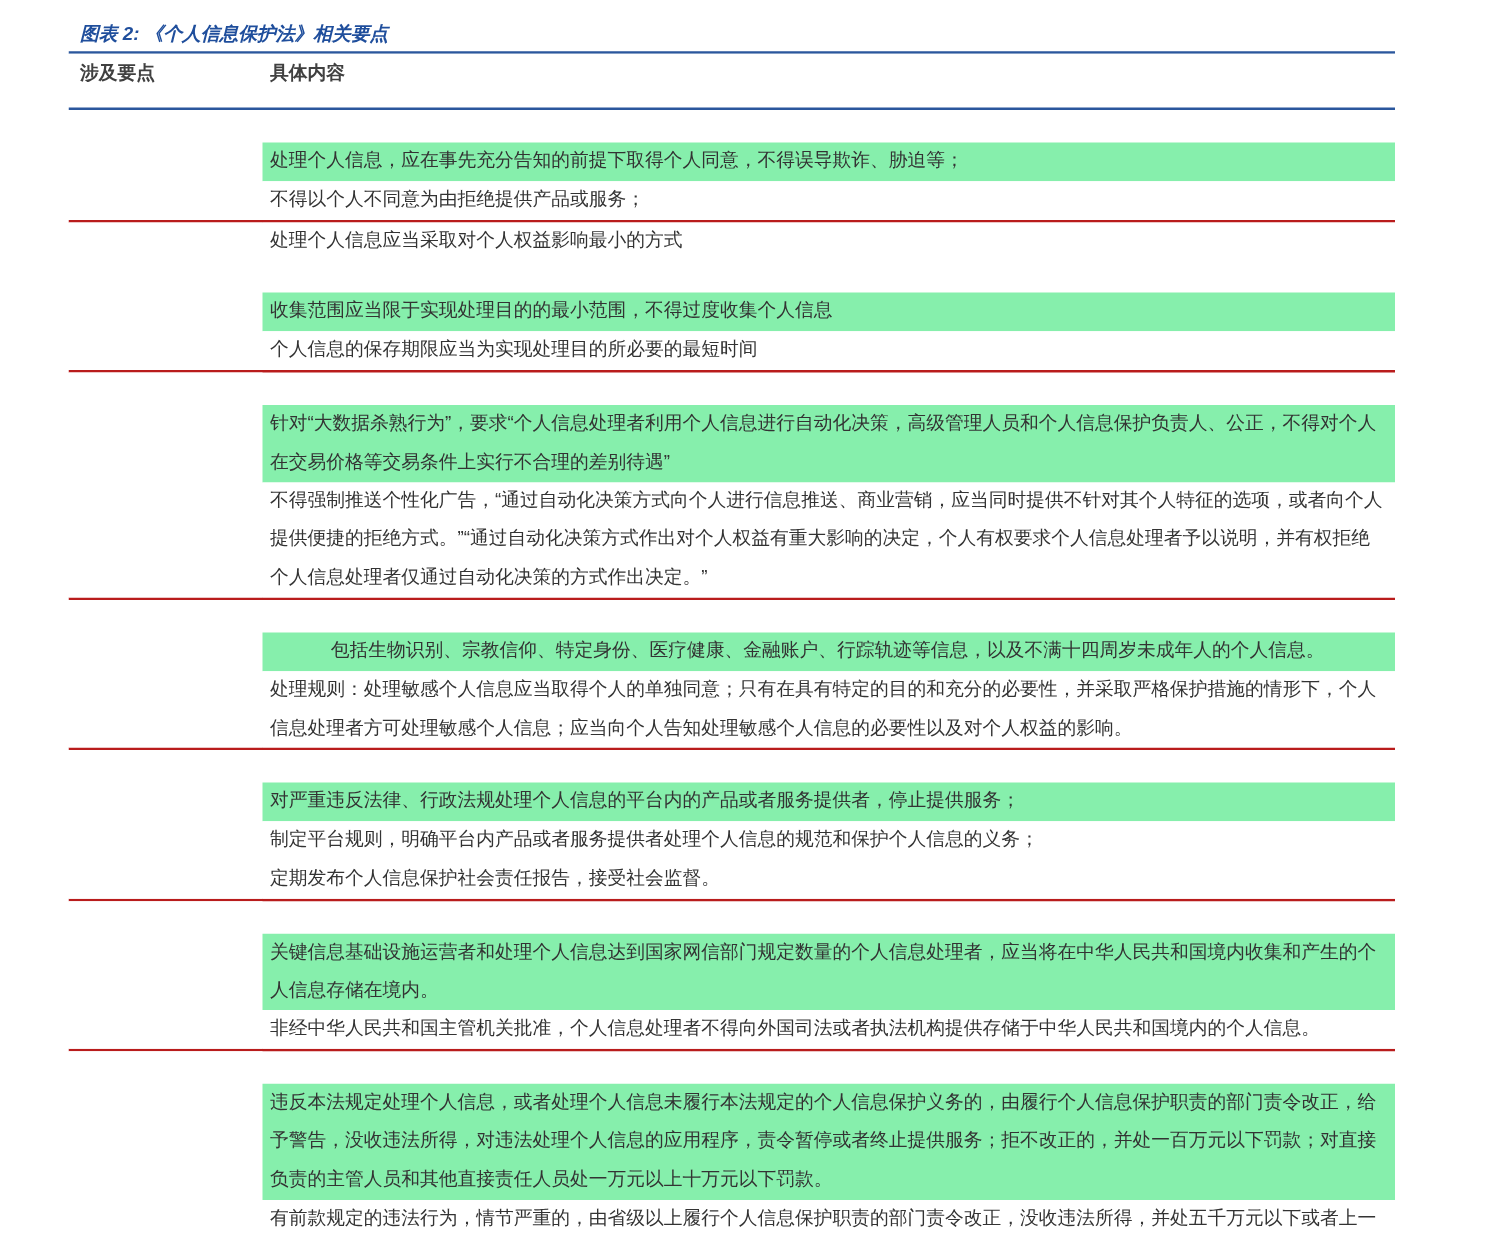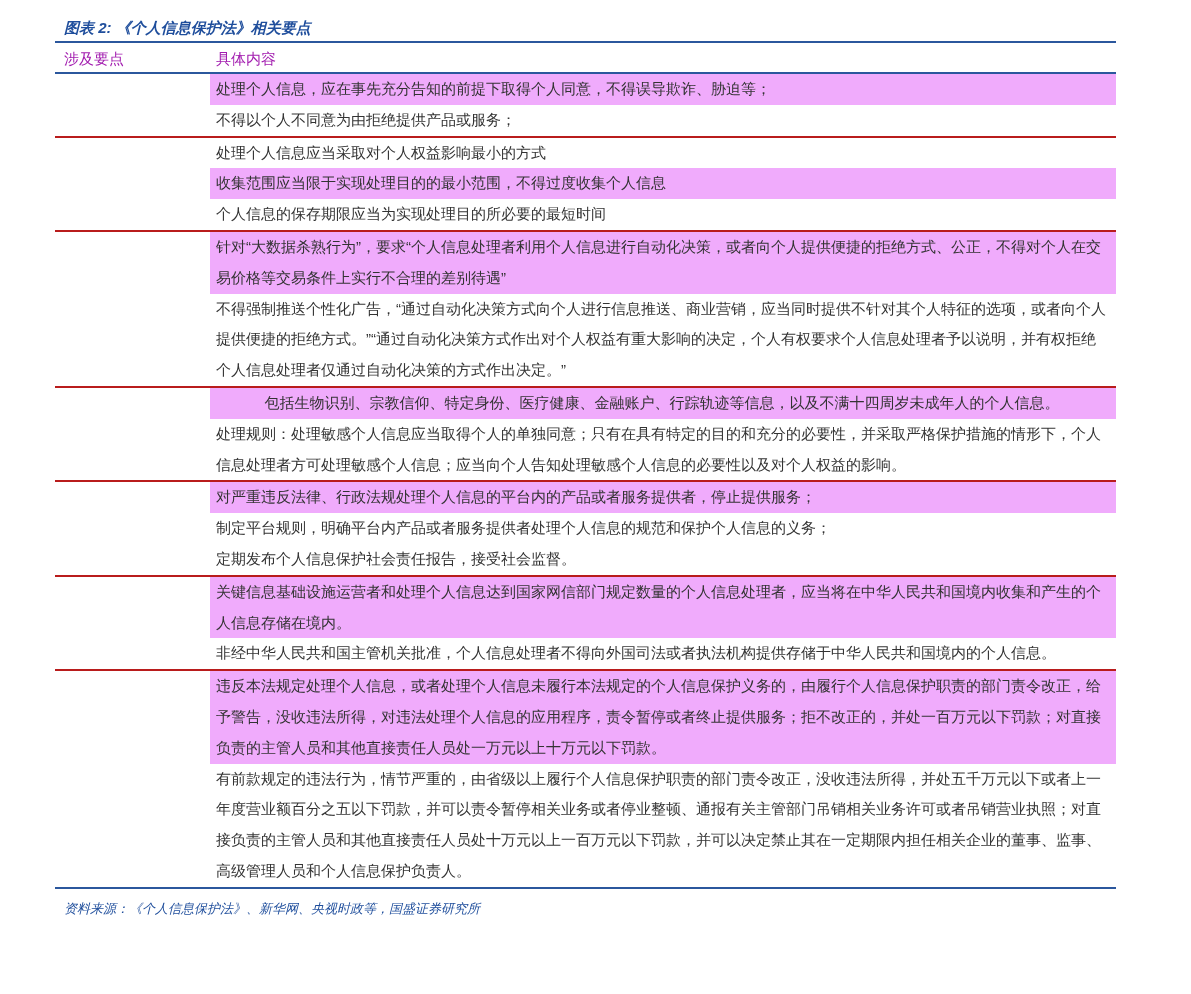--- a/index.html
+++ b/index.html
@@ -13,39 +13,39 @@
     position: absolute; left: 55px; top: 12px; width: 1061px;
   }
   .chart-title {
     height: 31px; line-height: 31px;
     padding-left: 9px;
     color: #1f4e9c; font-size: 15px; font-weight: bold; font-style: italic;
     border-bottom: 2px solid #2b579d;
     white-space: nowrap;
   }
   .header-row {
-    display: flex; height: 31px; line-height: 31px;
+    display: flex; height: 45px; line-height: 31px;
     border-bottom: 2px solid #2b579d;
-    font-size: 15px; font-weight: normal; color: #a21caf;
+    font-size: 15px; font-weight: bold; color: #404040;
     background: #ffffff;
   }
   .col-left { width: 155px; flex: 0 0 155px; padding-left: 9px; }
   .col-right { flex: 1; padding-left: 6px; }
   .group { display: flex; }
   .group + .group { border-top: 2px solid #b91c1c; }
   .groups { border-bottom: 2px solid #2b579d; }
   .category-cell { width: 155px; flex: 0 0 155px; background: #ffffff; }
   .items { flex: 1; display: flex; flex-direction: column; }
   .content-cell {
     padding: 0 8px 0 6px;
     font-size: 15px; color: #333333;
     line-height: 30.8px;
     overflow: hidden;
   }
-  .content-cell.shaded { background: #f0abfc; }
+  .content-cell.shaded { background: #86efac; margin-top: 26px; }
   .content-cell.plain { background: #ffffff; }
   .source-note {
     padding: 11px 8px 0 9px;
     color: #1f4e9c; font-size: 13px; font-style: italic;
     white-space: nowrap;
   }
 </style>
 </head>
 <body>
 
@@ -67,21 +67,21 @@
         <div class="category-cell"></div>
         <div class="items">
           <div class="content-cell plain" style="height: 30.8px;">处理个人信息应当采取对个人权益影响最小的方式</div>
           <div class="content-cell shaded" style="height: 30.8px;">收集范围应当限于实现处理目的的最小范围，不得过度收集个人信息</div>
           <div class="content-cell plain" style="height: 30.8px;">个人信息的保存期限应当为实现处理目的所必要的最短时间</div>
         </div>
       </div>
       <div class="group">
         <div class="category-cell"></div>
         <div class="items">
-          <div class="content-cell shaded" style="height: 61.6px;">针对“大数据杀熟行为”，要求“个人信息处理者利用个人信息进行自动化决策，或者向个人提供便捷的拒绝方式、公正，不得对个人在交易价格等交易条件上实行不合理的差别待遇”</div>
+          <div class="content-cell shaded" style="height: 61.6px;">针对“大数据杀熟行为”，要求“个人信息处理者利用个人信息进行自动化决策，高级管理人员和个人信息保护负责人、公正，不得对个人在交易价格等交易条件上实行不合理的差别待遇”</div>
           <div class="content-cell plain" style="height: 92.4px;">不得强制推送个性化广告，“通过自动化决策方式向个人进行信息推送、商业营销，应当同时提供不针对其个人特征的选项，或者向个人提供便捷的拒绝方式。”“通过自动化决策方式作出对个人权益有重大影响的决定，个人有权要求个人信息处理者予以说明，并有权拒绝个人信息处理者仅通过自动化决策的方式作出决定。”</div>
         </div>
       </div>
       <div class="group">
         <div class="category-cell"></div>
         <div class="items">
           <div class="content-cell shaded" style="height: 30.8px; text-align: center;">包括生物识别、宗教信仰、特定身份、医疗健康、金融账户、行踪轨迹等信息，以及不满十四周岁未成年人的个人信息。</div>
           <div class="content-cell plain" style="height: 61.6px;">处理规则：处理敏感个人信息应当取得个人的单独同意；只有在具有特定的目的和充分的必要性，并采取严格保护措施的情形下，个人信息处理者方可处理敏感个人信息；应当向个人告知处理敏感个人信息的必要性以及对个人权益的影响。</div>
         </div>
       </div>

